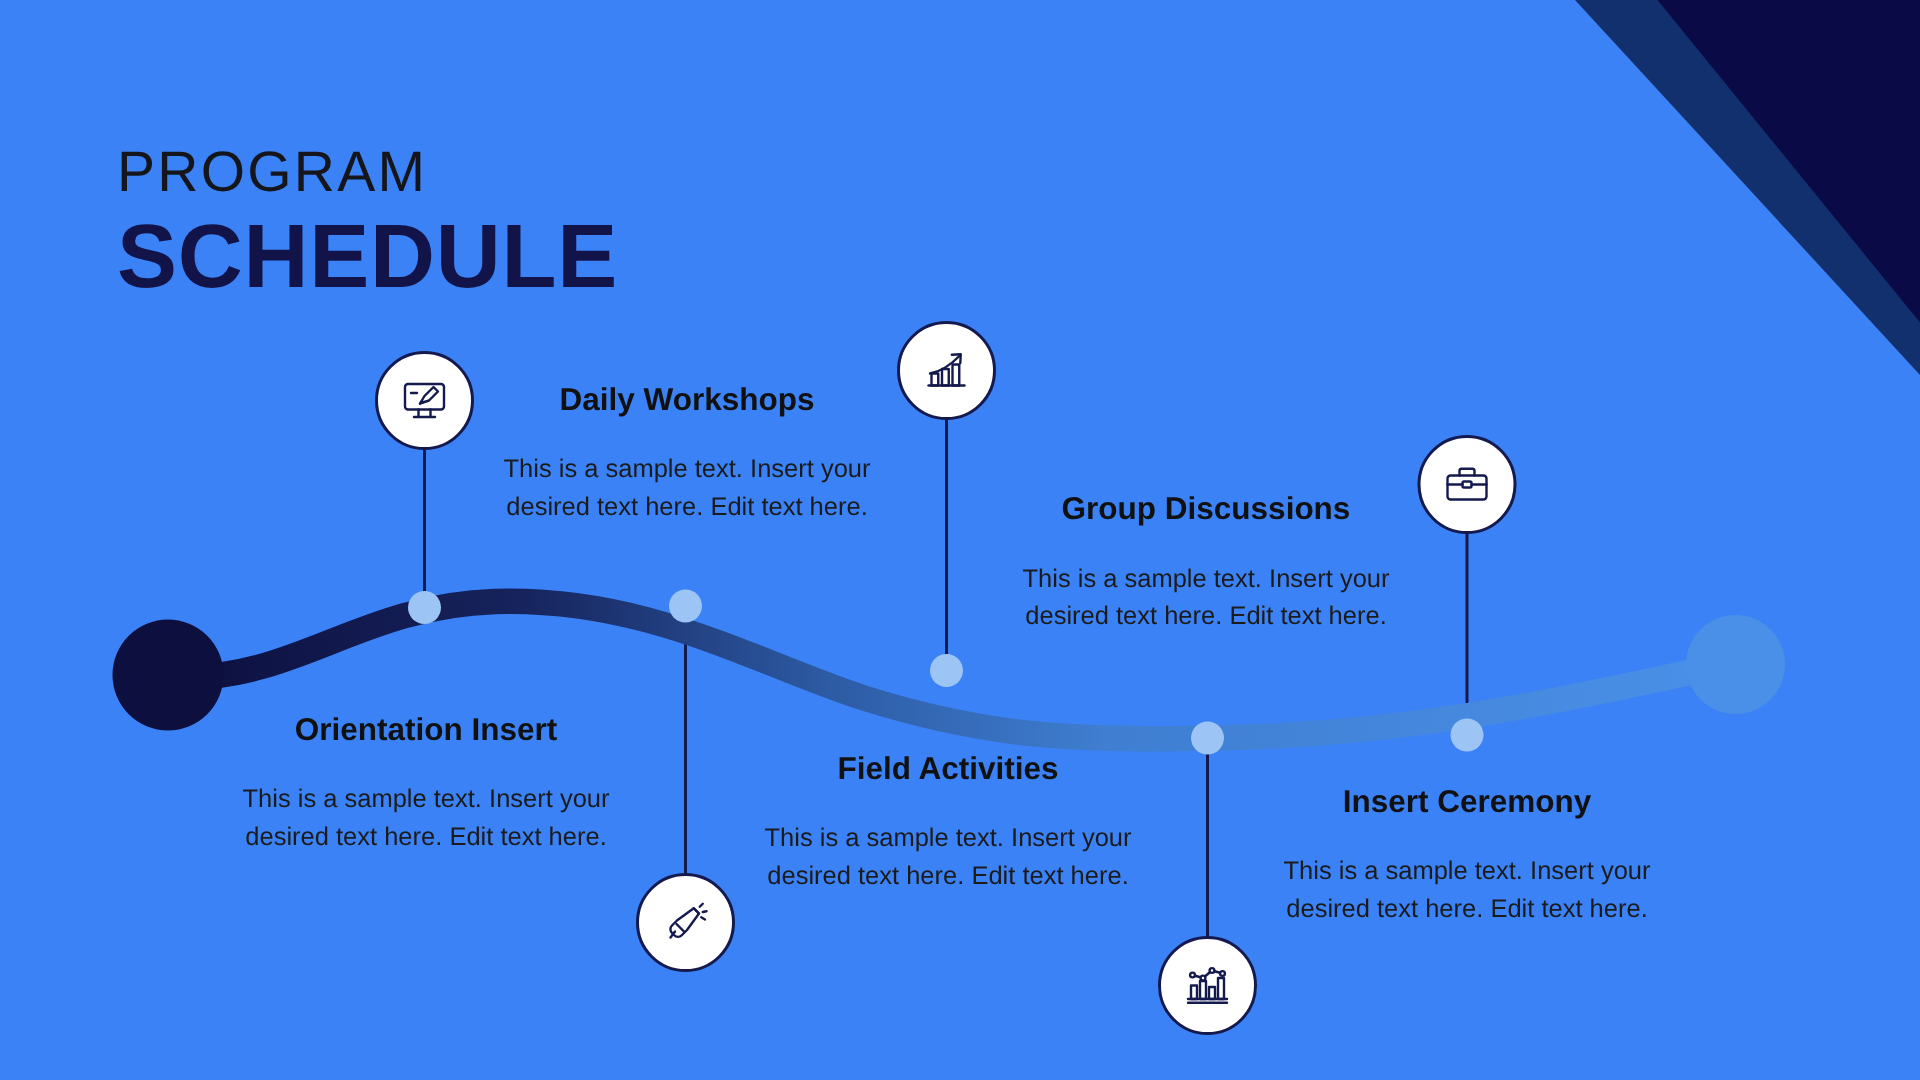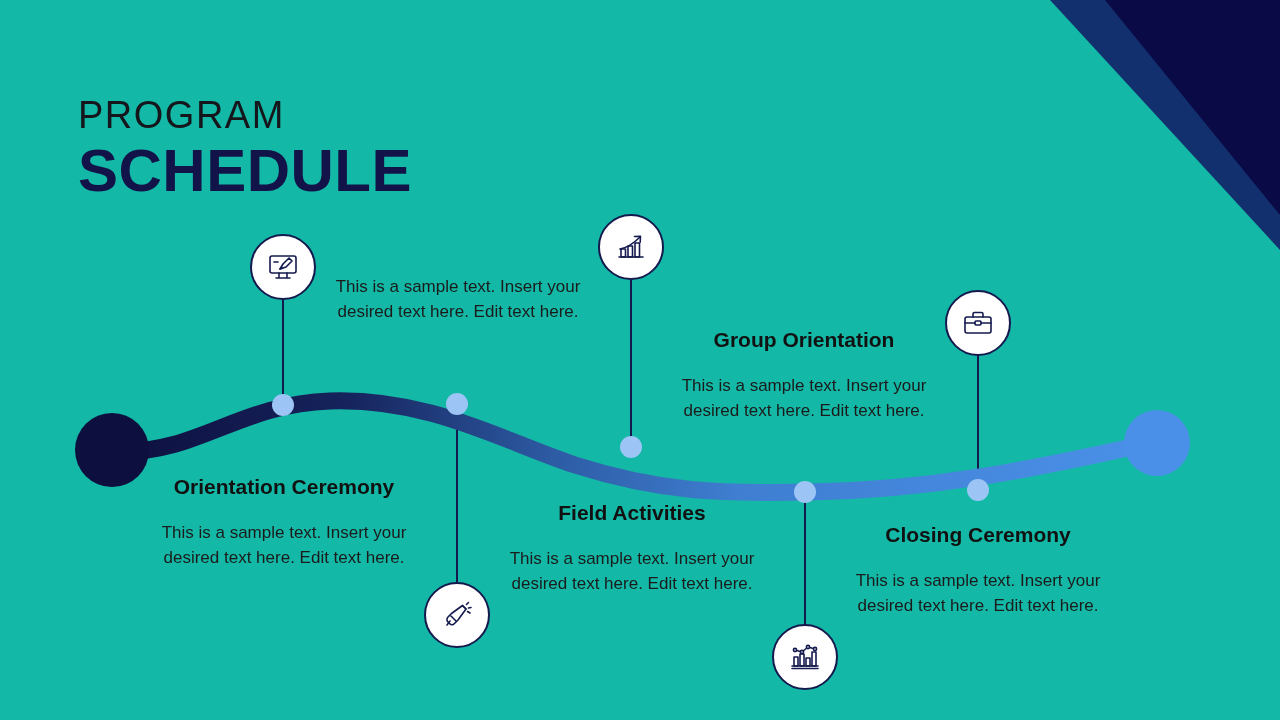--- a/index.html
+++ b/index.html
@@ -4,21 +4,21 @@
 <style>
   html, body {
     margin: 0;
     padding: 0;
     background: #ffffff;
   }
   #slide {
     position: relative;
     width: 1280px;
     height: 720px;
-    background: #14b8a6;
+    background: #3b82f6;
     overflow: hidden;
     font-family: "Liberation Sans", sans-serif;
     -webkit-font-smoothing: antialiased;
   }
 
   
   .corner-deco {
     position: absolute;
     top: 0;
     right: 0;
@@ -199,36 +199,37 @@
       <rect x="24" y="12" width="4" height="14"></rect>
       <path d="M7 10 L14 12 L20 7 L27 9"></path>
       <circle cx="7" cy="10" r="1.6" fill="#ffffff"></circle>
       <circle cx="14" cy="12" r="1.6" fill="#ffffff"></circle>
       <circle cx="20" cy="7" r="1.6" fill="#ffffff"></circle>
       <circle cx="27" cy="9" r="1.6" fill="#ffffff"></circle>
     </svg>
   </div>
 
   <div class="step-text" style="left:148px; top:474px; width:272px;">
-    <div class="step-title">Orientation Ceremony</div>
+    <div class="step-title">Orientation Insert</div>
     <div class="step-body">This is a sample text. Insert your desired text here. Edit text here.</div>
   </div>
 
   <div class="step-text" style="left:322px; top:254px; width:272px;">
+    <div class="step-title">Daily Workshops</div>
     <div class="step-body">This is a sample text. Insert your desired text here. Edit text here.</div>
   </div>
 
   <div class="step-text" style="left:496px; top:500px; width:272px;">
     <div class="step-title">Field Activities</div>
     <div class="step-body">This is a sample text. Insert your desired text here. Edit text here.</div>
   </div>
 
   <div class="step-text" style="left:668px; top:327px; width:272px;">
-    <div class="step-title">Group Orientation</div>
+    <div class="step-title">Group Discussions</div>
     <div class="step-body">This is a sample text. Insert your desired text here. Edit text here.</div>
   </div>
 
   <div class="step-text" style="left:842px; top:522px; width:272px;">
-    <div class="step-title">Closing Ceremony</div>
+    <div class="step-title">Insert Ceremony</div>
     <div class="step-body">This is a sample text. Insert your desired text here. Edit text here.</div>
   </div>
 
 </div>
 
 </body></html>

